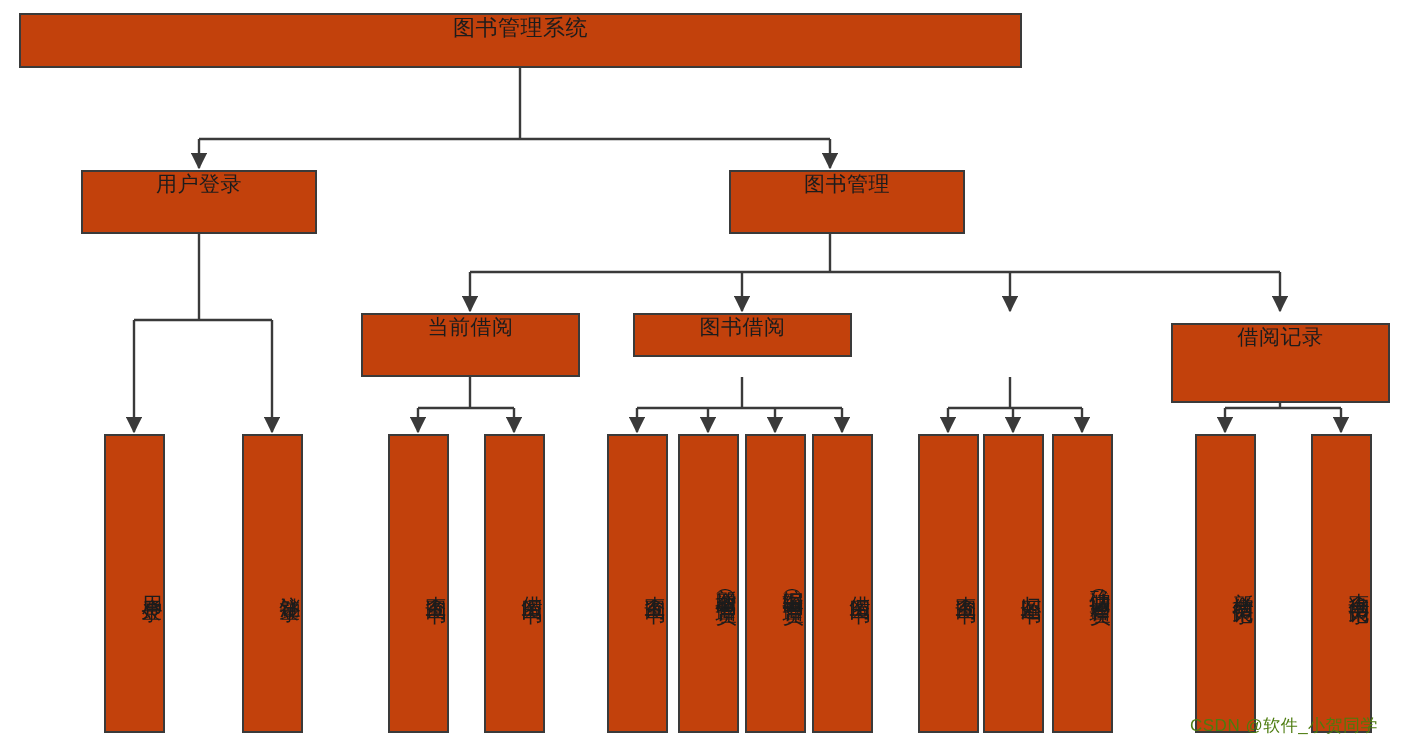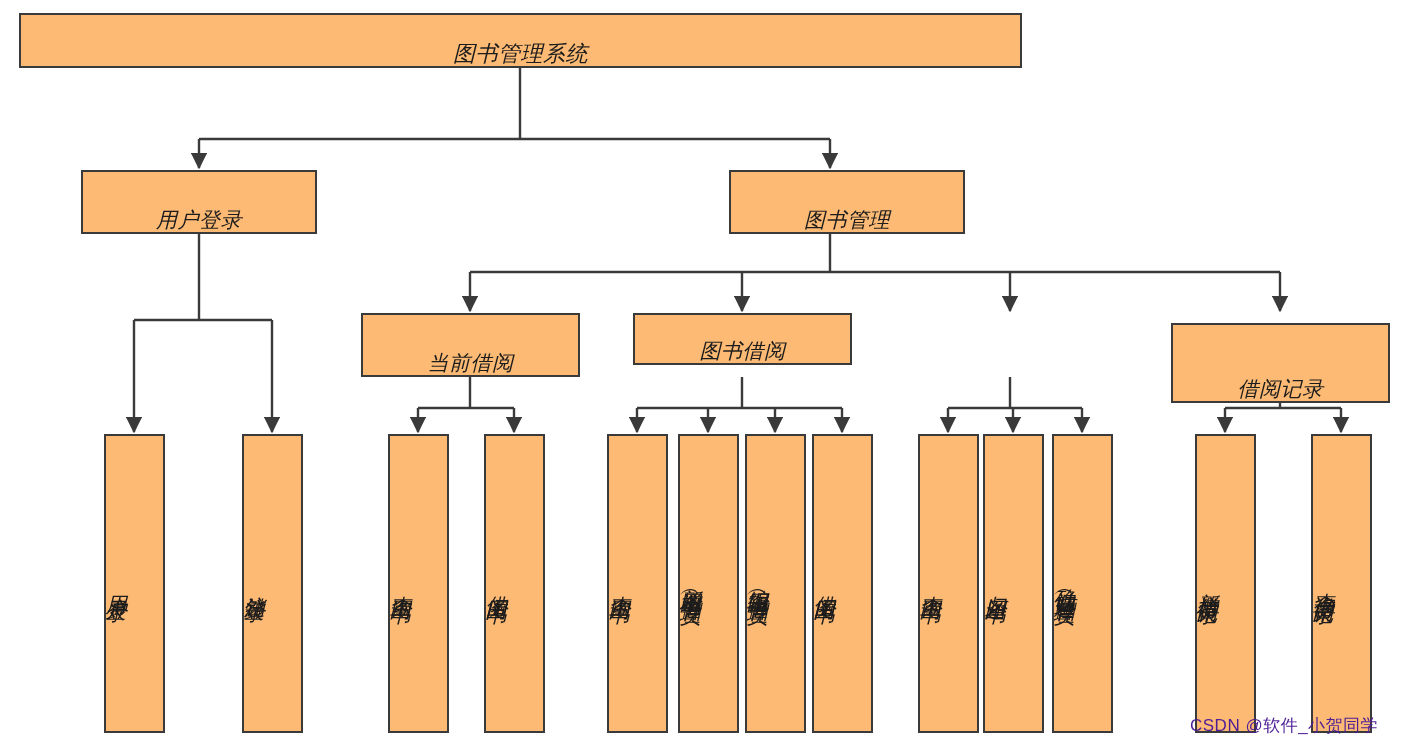--- a/index.html
+++ b/index.html
@@ -17,28 +17,27 @@
   }
   #wires{
     position:absolute;
     left:0;top:0;
     width:1405px;height:747px;
     pointer-events:none;
   }
   .node{
     position:absolute;
     box-sizing:border-box;
-    background:#fdba74;
+    background:#c2410c;
     border:2.4px solid #3a3a3a;
     display:flex;
-    align-items:flex-end;
+    align-items:flex-start;
     justify-content:center;
     color:#1c1c1c;
     z-index:2;
-    font-style:italic;
   }
   .node .lbl{
     display:block;
     line-height:1.14;
     letter-spacing:0.5px;
     white-space:nowrap;
   }
   
   .node.horiz .lbl{
     font-size:21px;
@@ -57,21 +56,21 @@
     text-orientation:upright;
     letter-spacing:2.5px;
     line-height:1;
     white-space:nowrap;
   }
   .watermark{
     position:absolute;
     left:1190px;
     top:714px;
     font-size:17px;
-    color:#4c1d95;
+    color:#4d7c0f;
     letter-spacing:0.5px;
     white-space:nowrap;
     z-index:5;
   }
 </style>
 </head>
 <body>
 
 <div id="canvas">
 
@@ -133,21 +132,21 @@
   <div class="node horiz" style="left:81px;top:170px;width:236px;height:64px;">
     <span class="lbl">用户登录</span>
   </div>
   <div class="node horiz" style="left:711px;top:170px;width:236px;height:64px;margin-left:18px;">
     <span class="lbl">图书管理</span>
   </div>
 
   <div class="node horiz" style="left:361px;top:313px;width:219px;height:64px;">
     <span class="lbl">当前借阅</span>
   </div>
-  <div class="node horiz" style="left:633px;top:313px;width:219px;height:52px;">
+  <div class="node horiz" style="left:633px;top:313px;width:219px;height:44px;">
     <span class="lbl">图书借阅</span>
   </div>
   <div class="node horiz" style="left:1171px;top:323px;width:219px;height:80px;">
     <span class="lbl">借阅记录</span>
   </div>
 
   <div class="node vert" style="left:104px;top:434px;width:61px;height:299px;">
     <span class="lbl">用户登录</span>
   </div>
   <div class="node vert" style="left:242px;top:434px;width:61px;height:299px;">

